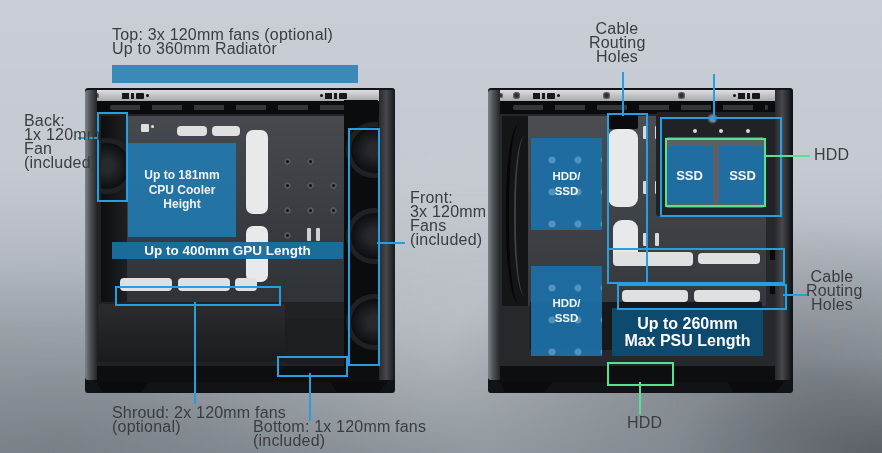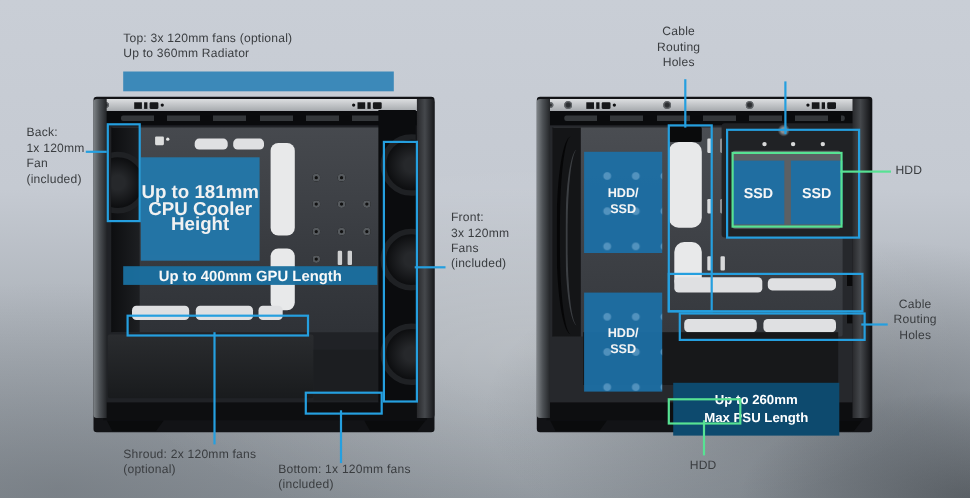--- a/index.html
+++ b/index.html
@@ -8,34 +8,34 @@
     font-family:"Liberation Sans",sans-serif;
     background:
       radial-gradient(480px 220px at 88% 82%, rgba(52,58,64,.35), rgba(52,58,64,0) 70%),
       radial-gradient(560px 240px at 55% 70%, rgba(255,255,255,.20), rgba(255,255,255,0) 70%),
       radial-gradient(620px 260px at 6% 98%, rgba(72,78,84,.30), rgba(72,78,84,0) 72%),
       radial-gradient(300px 140px at 100% 100%, rgba(40,44,48,.45), rgba(40,44,48,0) 70%),
       linear-gradient(180deg,#c9ced6 0%,#c5cad2 38%,#aab0b7 68%,#8e959c 100%);
   }
   .abs{position:absolute;}
   
-  .lbl{position:absolute;color:var(--label-text,#3a3d40);font-size:11px;line-height:14px;
+  .lbl{position:absolute;color:var(--label-text,#3a3d40);font-size:16px;line-height:14px;
        white-space:pre-line;letter-spacing:.2px;z-index:40;}
   .lbl.center{text-align:center;}
   
   .ln{position:absolute;background:var(--accent-blue,#259fdf);z-index:30;}
   .ln.green{background:var(--accent-green,#57e293);}
   .obox{position:absolute;border:2px solid var(--accent-blue,#259fdf);z-index:30;background:transparent;}
   .obox.green{border-color:var(--accent-green,#57e293);}
   
   .banner{position:absolute;display:flex;align-items:center;justify-content:center;
           color:#fff;font-weight:bold;text-align:center;white-space:pre-line;z-index:20;}
-  .cpu-box{background:var(--cpu-panel-blue,#2279ad);opacity:.93;font-size:17px;line-height:14.5px;}
+  .cpu-box{background:var(--cpu-panel-blue,#2279ad);opacity:.93;font-size:12px;line-height:14.5px;}
   .gpu-banner{background:var(--gpu-banner-blue,#1a6f9f);opacity:.96;font-size:13.5px;}
-  .psu-banner{background:var(--psu-banner-blue,#0d4a6e);font-size:12px;line-height:17px;margin-top:40px;}
+  .psu-banner{background:var(--psu-banner-blue,#0d4a6e);font-size:16px;line-height:17px;}
   .top-bar{position:absolute;background:var(--top-bar-blue,#3c89b9);z-index:20;}
   .drive-panel{position:absolute;display:flex;align-items:center;justify-content:center;
           color:#fff;font-weight:bold;text-align:center;white-space:pre-line;z-index:20;
           background-color:var(--hdd-panel-blue,#1d6fa5);opacity:.95;
           background-image:radial-gradient(circle,rgba(150,200,235,.45) 3px,rgba(150,200,235,0) 4px);
           background-size:26px 32px;background-position:8px 6px;}
   .drive-panel.big{font-size:11.5px;line-height:15px;}
   .drive-panel.ssd{font-size:13px;background-size:0 0;}
   
   .case{position:absolute;z-index:10;}

